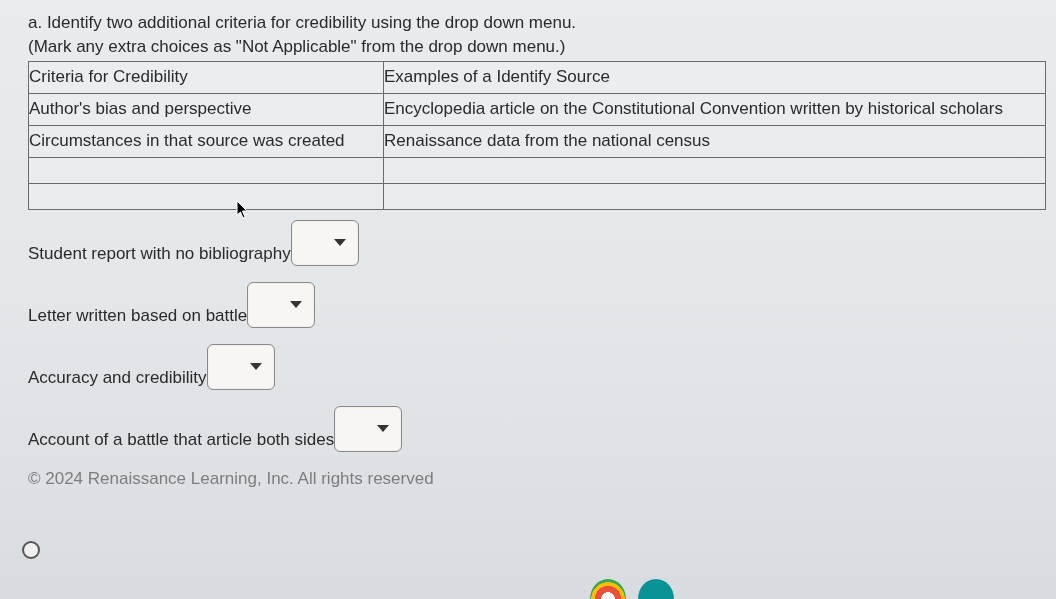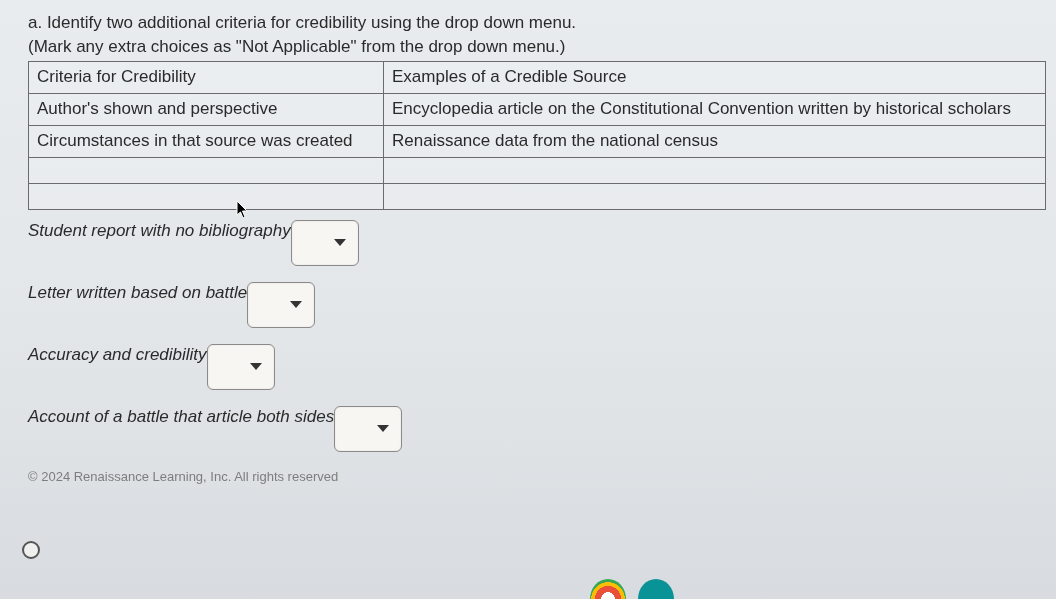--- a/index.html
+++ b/index.html
@@ -26,40 +26,39 @@
       font-weight: normal;
     }
     table.cred {
       border-collapse: collapse;
       width: 1018px;
       margin-top: 2px;
       background: rgba(255,255,255,0.15);
     }
     table.cred td {
       border: 1px solid #6b6b6b;
-      padding: 4px 8px;
+      padding: 4px 0;
       vertical-align: middle;
       font-size: 17px;
       color: #2a2a2a;
     }
     table.cred .col-left {
       width: 355px;
     }
     .empty-row td {
       height: 26px;
     }
     .items {
       margin-top: 10px;
     }
     .item-row {
       display: flex;
-      align-items: flex-start;
+      align-items: flex-end;
       gap: 0;
       margin-bottom: 16px;
-      font-style: italic;
     }
     .item-label {
       font-size: 17px;
       color: #2a2a2a;
     }
     .dropdown {
       width: 68px;
       height: 46px;
       border: 1px solid #8a8a8a;
       border-radius: 6px;
@@ -74,21 +73,21 @@
     .dropdown .caret {
       width: 0;
       height: 0;
       border-left: 6px solid transparent;
       border-right: 6px solid transparent;
       border-top: 7px solid #333;
     }
     .copyright {
       margin-top: 8px;
       color: #7d7d7d;
-      font-size: 13px;
+      font-size: 17px;
     }
     .radio {
       position: absolute;
       left: 22px;
       bottom: 40px;
       width: 18px;
       height: 18px;
       border: 2px solid #555;
       border-radius: 50%;
       background: #f0f0ee;
@@ -132,24 +131,24 @@
   <p>
     <span>a. Identify </span><span class="bold">two</span><span> additional criteria for credibility using the drop down menu.</span>
   </p>
   <p>(Mark any extra choices as "Not Applicable" from the drop down menu.)</p>
 </div>
 
 <table class="cred">
   <tbody>
       <tr>
     <td class="col-left">Criteria for Credibility</td>
-    <td>Examples of a Credible Source</td>
+    <td>Examples of a Identify Source</td>
   </tr>
   <tr>
-    <td class="col-left">Author's shown and perspective</td>
+    <td class="col-left">Author's bias and perspective</td>
     <td>Encyclopedia article on the Constitutional Convention written by historical scholars</td>
   </tr>
   <tr>
     <td class="col-left">Circumstances in that source was created</td>
     <td>Renaissance data from the national census</td>
   </tr>
   <tr class="empty-row">
     <td class="col-left"></td>
     <td></td>
   </tr>

